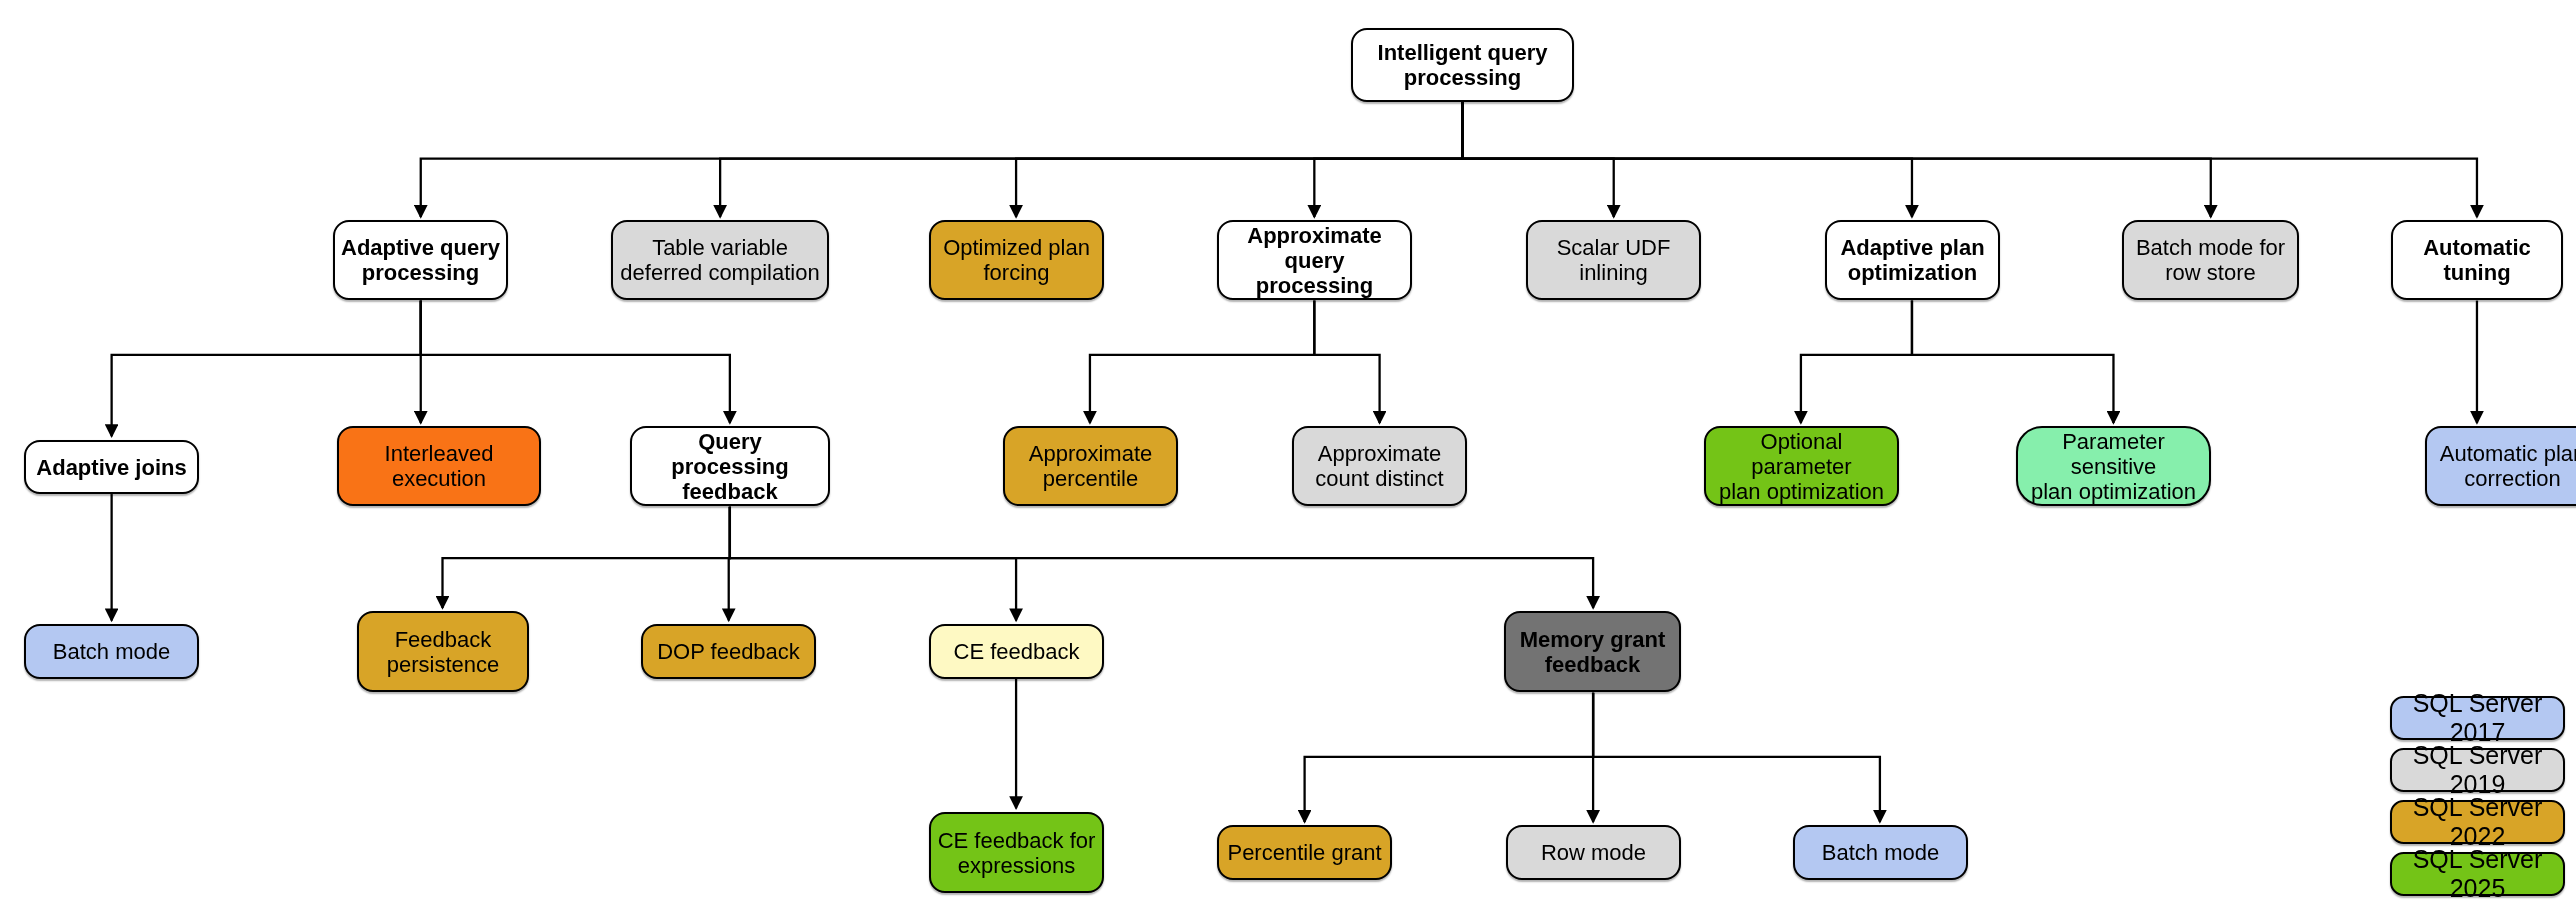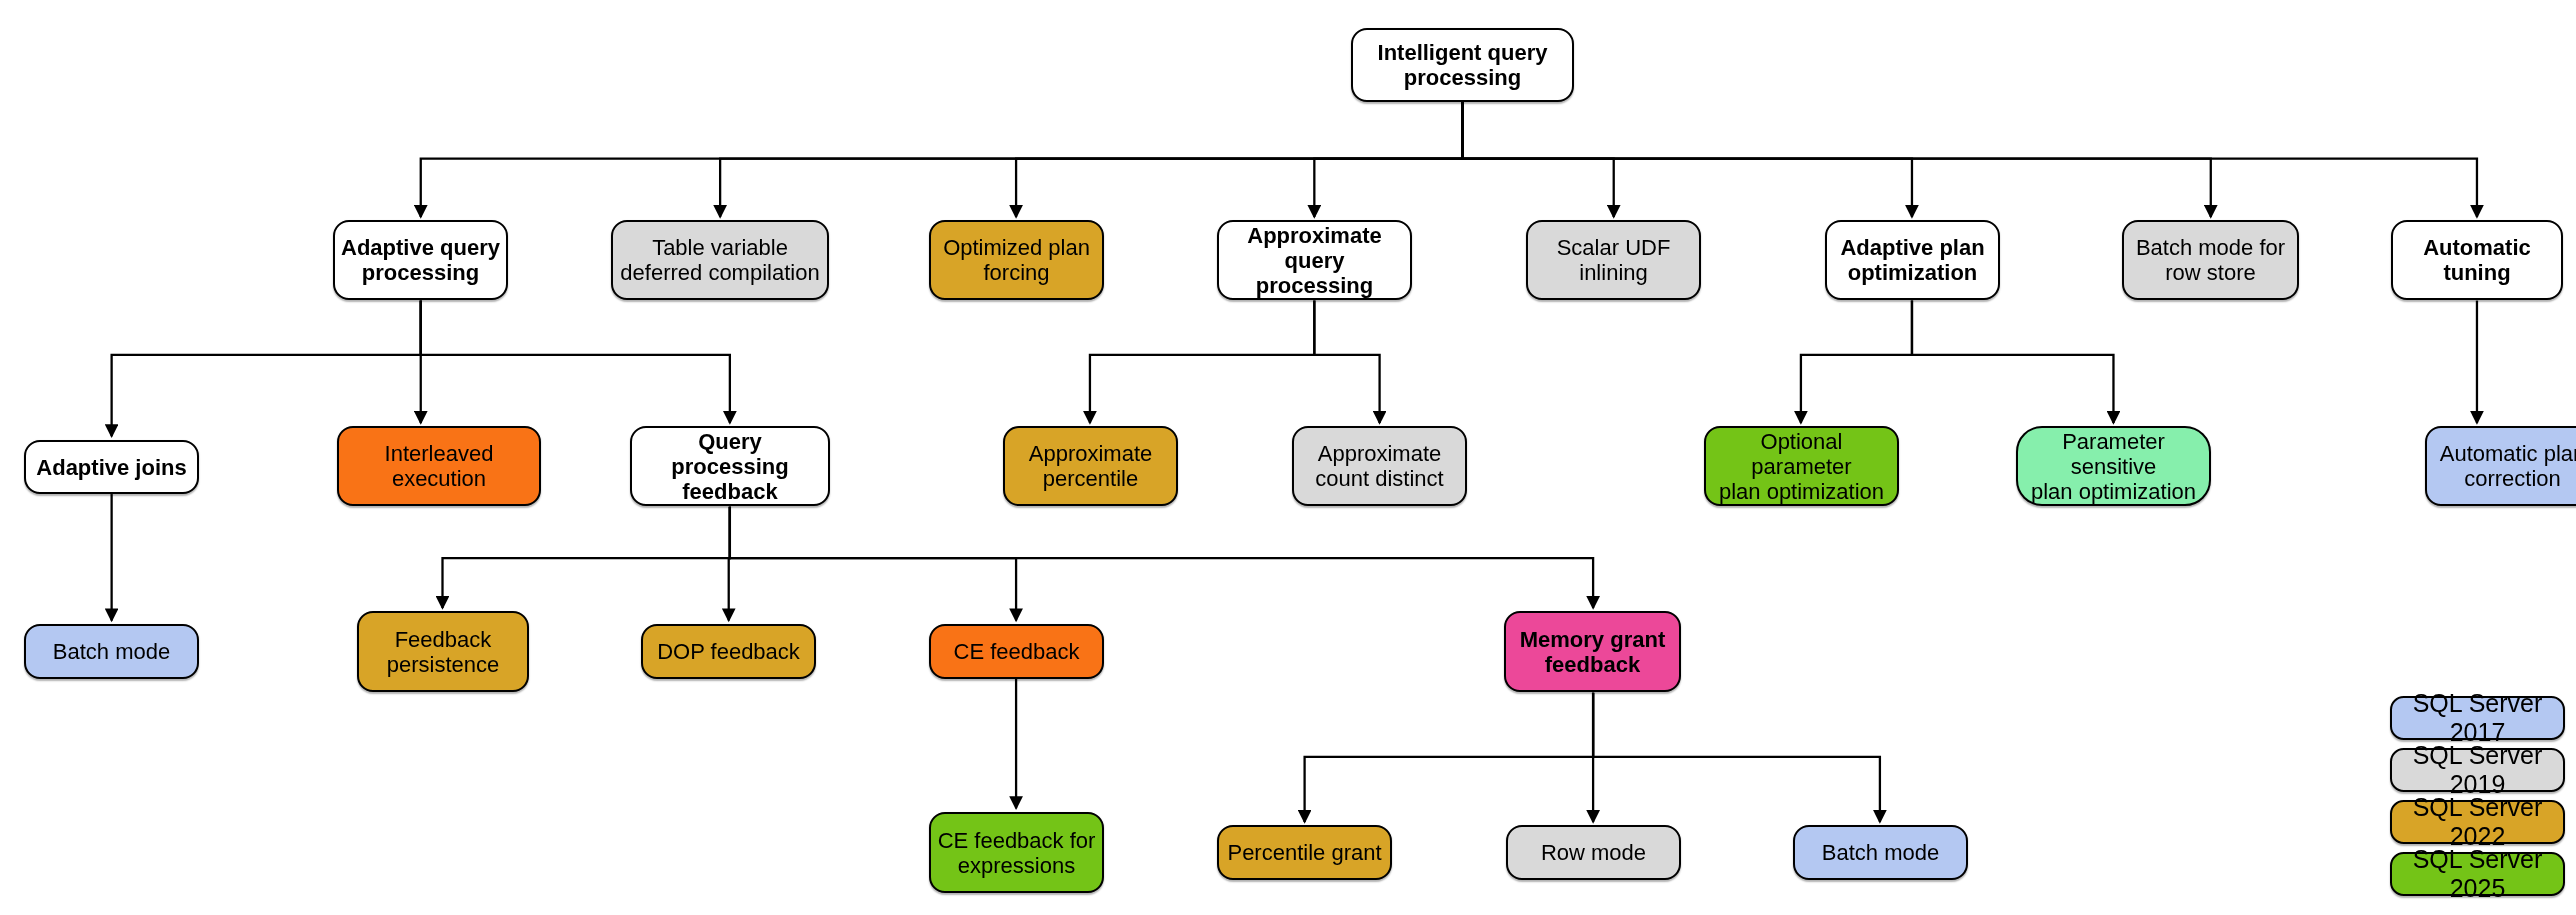--- a/index.html
+++ b/index.html
@@ -92,22 +92,22 @@
       <div class="node" style="left: 1704px; top: 426px; width: 195px; height: 80px; background: rgb(116, 196, 23);">Optional parameter
 plan optimization</div>
       <div class="node" style="left: 2016px; top: 426px; width: 195px; height: 80px; background: #86efac; border-radius: 26px;">Parameter sensitive
 plan optimization</div>
       <div class="node" style="left: 2390px; top: 426px; width: 175px; height: 80px; background: rgb(180, 200, 242); margin-left: 35px;">Automatic plan
 correction</div>
       <div class="node" style="left: 24px; top: 624px; width: 175px; height: 55px; background: rgb(180, 200, 242);">Batch mode</div>
       <div class="node" style="left: 357px; top: 611px; width: 172px; height: 81px; background: rgb(216, 164, 39);">Feedback
 persistence</div>
       <div class="node" style="left: 641px; top: 624px; width: 175px; height: 55px; background: rgb(216, 164, 39);">DOP feedback</div>
-      <div class="node" style="left: 929px; top: 624px; width: 175px; height: 55px; background: #f97316;">CE feedback</div>
-      <div class="node bold" style="left: 1504px; top: 611px; width: 177px; height: 81px; background: #ec4899; text-align: center;">Memory grant
+      <div class="node" style="left: 929px; top: 624px; width: 175px; height: 55px; background: #fef9c3;">CE feedback</div>
+      <div class="node bold" style="left: 1504px; top: 611px; width: 177px; height: 81px; background: #737373; text-align: center;">Memory grant
 feedback</div>
       <div class="node" style="left: 929px; top: 812px; width: 175px; height: 81px; background: rgb(116, 196, 23);">CE feedback for
 expressions</div>
       <div class="node" style="left: 1217px; top: 825px; width: 175px; height: 55px; background: rgb(216, 164, 39); text-align: center;">Percentile grant</div>
       <div class="node" style="left: 1506px; top: 825px; width: 175px; height: 55px; background: rgb(217, 217, 217);">Row mode</div>
       <div class="node" style="left: 1793px; top: 825px; width: 175px; height: 55px; background: rgb(180, 200, 242);">Batch mode</div>
     </div>
   <div id="legend">
       <div class="legend-item" style="left: 2390px; top: 696px; width: 175px; height: 44px; background: rgb(180, 200, 242);">SQL Server 2017</div>
       <div class="legend-item" style="left: 2390px; top: 748px; width: 175px; height: 44px; background: rgb(217, 217, 217);">SQL Server 2019</div>

